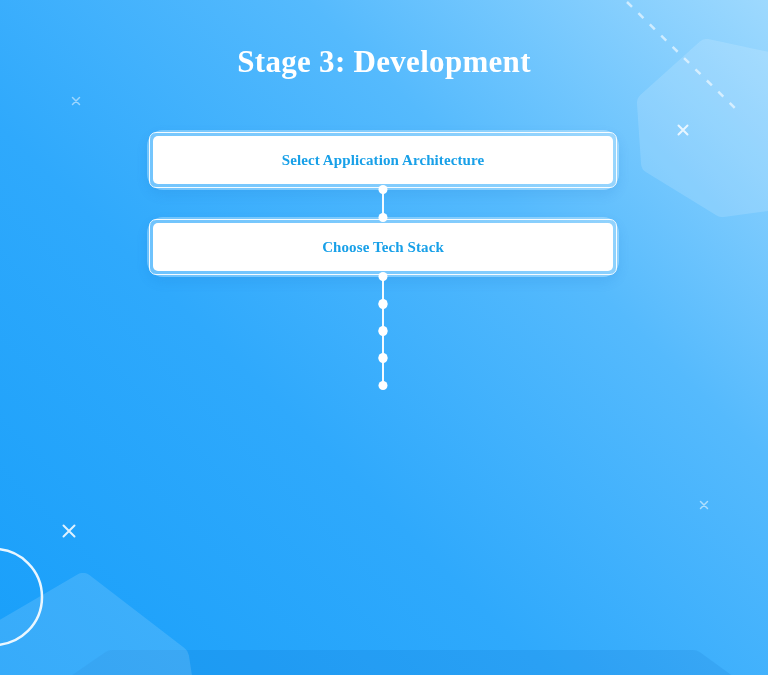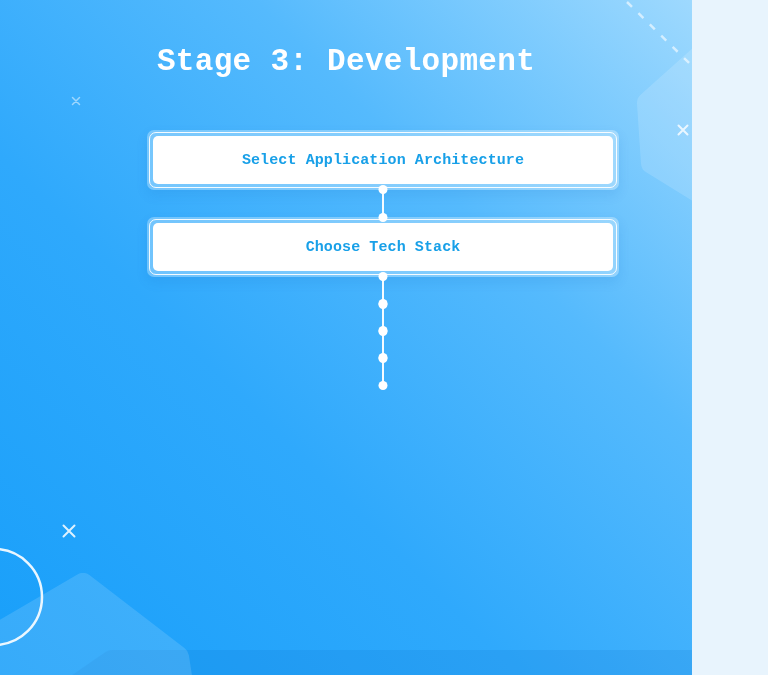--- a/index.html
+++ b/index.html
@@ -1,23 +1,23 @@
 <!DOCTYPE html>
 <html><head>
 <meta charset="utf-8">
 <style>
   html, body { margin: 0; padding: 0; background: #e8f4fd; }
   * { box-sizing: border-box; }
 
   .canvas {
     position: relative;
-    width: 692px;
+    width: 768px;
     height: 675px;
     overflow: hidden;
-    font-family: Liberation Mono, monospace;
+    font-family: Liberation Serif, serif;
     background: linear-gradient(225deg, #9ed9fe 0%, #55bafd 32%, #2fa9fc 62%, #189ffa 100%);
   }
 
   .decor {
     position: absolute;
     inset: 0;
     width: 768px;
     height: 675px;
     pointer-events: none;
   }
@@ -40,21 +40,21 @@
     left: 147px;
     top: 130px;
     width: 472px;
     display: flex;
     flex-direction: column;
   }
 
   .step {
     height: 60px;
     background: rgba(255, 255, 255, 0.30);
-    border-radius: 7px;
+    border-radius: 16px;
     padding: 2px;
     box-shadow: 0 5px 12px rgba(20, 100, 190, 0.12);
   }
 
   .step-ring {
     height: 100%;
     border: 1.5px solid rgba(255, 255, 255, 0.92);
     border-radius: 7px;
     padding: 3px;
   }

